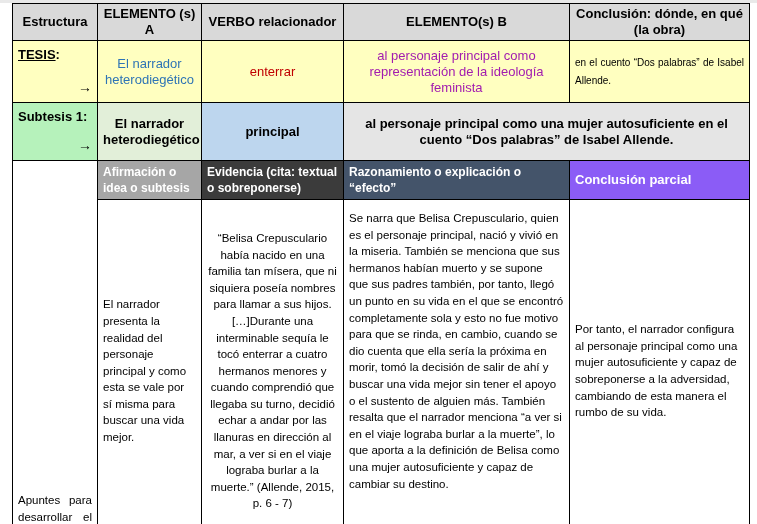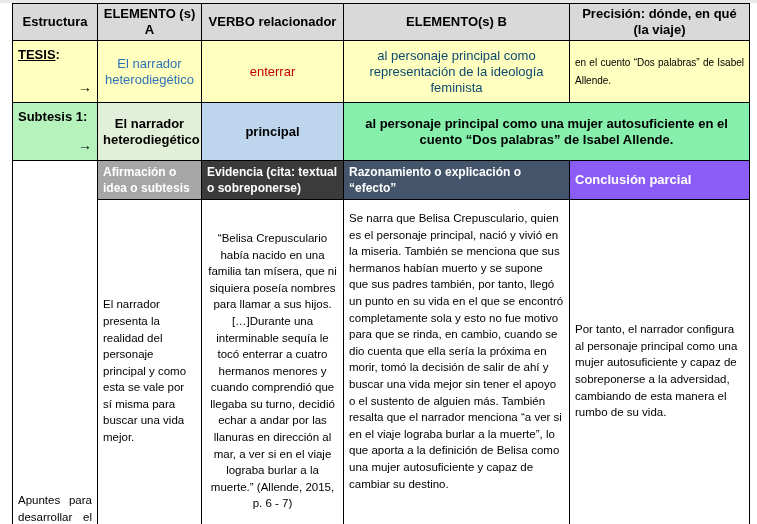--- a/index.html
+++ b/index.html
@@ -7,26 +7,26 @@
          font-family: "Liberation Sans", "DejaVu Sans", sans-serif; color: #000; }
   .topstrip { position: absolute; left: 0; top: 0; width: 757px; height: 3px; background: #e9e9e9; }
   .grid { position: absolute; left: 12px; top: 3px; width: 737px; border-collapse: collapse; table-layout: fixed; }
   .grid td { border: 1px solid #000; padding: 2px 5px; vertical-align: middle; font-size: 12.5px; line-height: 16px; }
   .hdr td { background: #d9d9d9; font-weight: bold; text-align: center; height: 26px; font-size: 13px; }
   .tesis td { background: #ffffc0; height: 57px; }
   .sub td { height: 53px; }
   .sub .c-label { background: #b6f2bb; }
   .sub .c-a { background: #e2efd9; font-weight: bold; text-align: center; font-size: 13px; }
   .sub .c-verb { background: #bdd6ee; font-weight: bold; text-align: center; font-size: 13px; }
-  .sub .c-b { background: #86efac; font-weight: bold; text-align: center; font-size: 13px; }
+  .sub .c-b { background: #e5e5e5; font-weight: bold; text-align: center; font-size: 13px; }
   .label { font-weight: bold; font-size: 13px; position: relative; height: 100%; }
   .label .arrow { position: absolute; right: 0; bottom: 2px; font-size: 14px; font-weight: bold; }
   .tesis .c-a { color: #2e74b5; text-align: center; font-size: 13px; }
   .tesis .c-verb { color: #c00000; text-align: center; font-size: 13px; }
-  .tesis .c-b { color: #0c4a6e; text-align: center; font-size: 13px; }
+  .tesis .c-b { color: #a21caf; text-align: center; font-size: 13px; }
   .tesis .c-prec { text-align: justify; text-align-last: justify; font-size: 10px; line-height: 18px; }
   .colhdr td { height: 34px; font-weight: bold; color: #fff; font-size: 12px; line-height: 16px; }
   .colhdr .h-blank { background: #fff; }
   .colhdr .h-afirm { background: #a6a6a6; }
   .colhdr .h-evid { background: #3b3b3b; }
   .colhdr .h-razon { background: #44546a; }
   .colhdr .h-concl { background: #8b5cf6; font-size: 13px; }
   .body td { height: 330px; font-size: 11.5px; line-height: 16.6px; }
   .body .b-evid { text-align: center; }
   .body .b-razon { vertical-align: top; padding-top: 10px; }
@@ -45,21 +45,21 @@
     <col style="width:226px">
     <col style="width:180px">
   </colgroup>
 
   <tbody>
       <tr class="hdr">
     <td>Estructura</td>
     <td>ELEMENTO (s) A</td>
     <td>VERBO relacionador</td>
     <td>ELEMENTO(s) B</td>
-    <td>Precisión: dónde, en qué (la viaje)</td>
+    <td>Conclusión: dónde, en qué (la obra)</td>
   </tr>
 
   <tr class="tesis">
     <td>
       <div class="label" style="height:50px">
         <span class="u">TESIS</span><span>:</span>
         <span class="arrow">→</span>
       </div>
     </td>
     <td class="c-a">El narrador heterodiegético</td>

